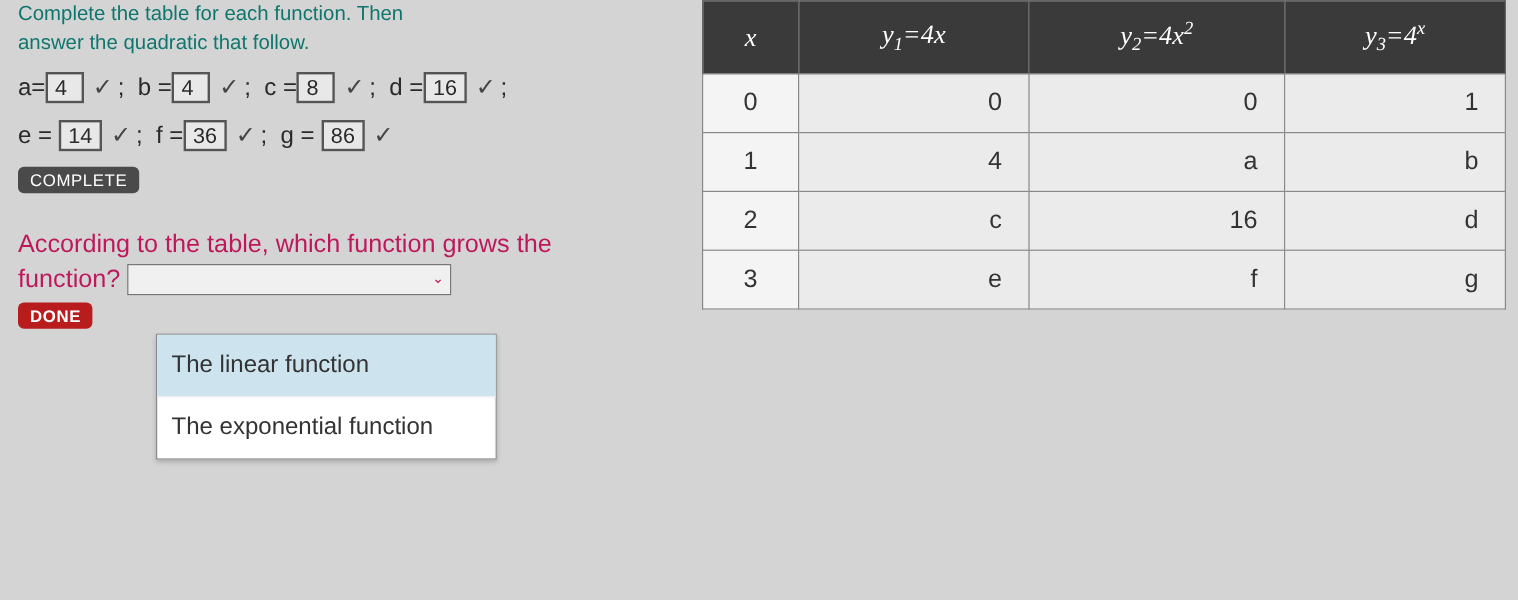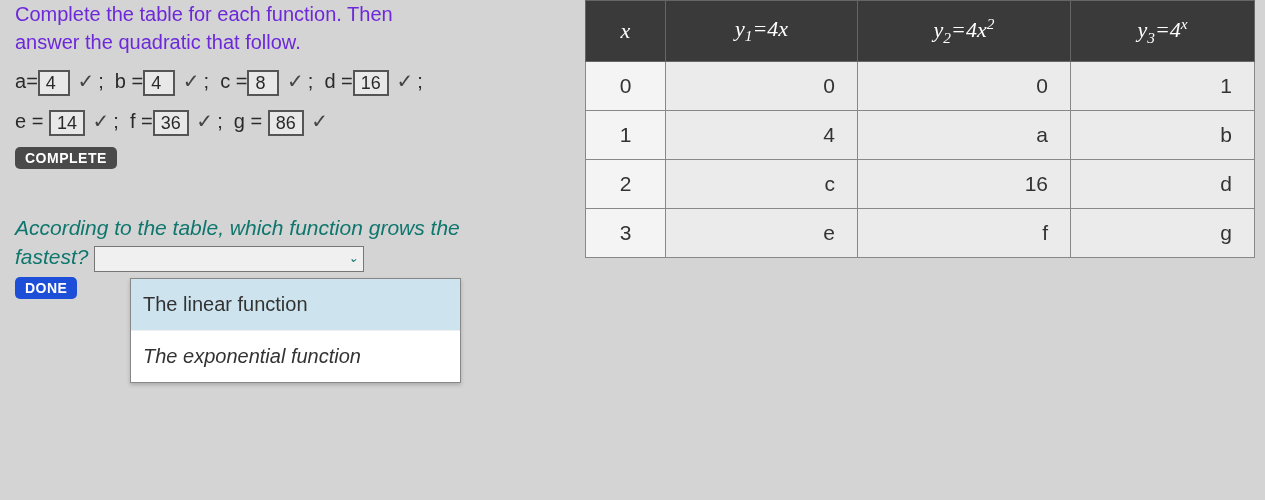--- a/index.html
+++ b/index.html
@@ -13,22 +13,22 @@
     }
     .left-panel {
       width: 580px;
       padding: 0 15px 15px 15px;
     }
     .right-panel {
       flex: 1;
       padding: 0 10px 10px 5px;
     }
     .instruction {
-      font-size: 20px;
-      color: #6d28d9;
+      font-size: 17px;
+      color: #0f766e;
       line-height: 1.4;
     }
     .answers-row {
       font-size: 20px;
       color: #2a2a2a;
       line-height: 2.0;
       margin-top: 5px;
     }
     .answer-box {
       display: inline-block;
@@ -44,80 +44,79 @@
     }
     .check {
       color: #444;
       font-size: 20px;
       margin: 0 4px 0 2px;
     }
     .complete-btn {
       display: inline-block;
       background: #4a4a4a;
       color: #fff;
-      font-weight: bold;
+      font-weight: normal;
       font-size: 14px;
       padding: 3px 10px;
       border-radius: 5px;
       margin-top: 6px;
       letter-spacing: 0.5px;
     }
     .question {
       font-size: 21px;
-      color: #0f766e;
-      margin-top: 44px;
+      color: #be185d;
+      margin-top: 28px;
       line-height: 1.4;
-      font-style: italic;
     }
     .dropdown-box {
       display: inline-block;
       border: 1px solid #777;
       background: #f0f0f0;
       width: 270px;
       height: 26px;
       vertical-align: middle;
       position: relative;
     }
     .dropdown-arrow {
       position: absolute;
       right: 5px;
       top: 3px;
       font-size: 12px;
     }
     .done-btn {
       display: inline-block;
-      background: #1d4ed8;
+      background: #b91c1c;
       color: #fff;
       font-weight: bold;
       font-size: 14px;
       padding: 3px 10px;
       border-radius: 5px;
       margin-top: 5px;
       letter-spacing: 0.5px;
       vertical-align: top;
     }
     .dropdown-list {
       position: absolute;
       left: 130px;
       top: 278px;
-      width: 331px;
+      width: 284px;
       background: #fff;
       border: 1px solid #888;
       box-shadow: 0 2px 4px rgba(0,0,0,0.2);
     }
     .dropdown-item {
       padding: 14px 12px;
       font-size: 20px;
       color: #333;
       border-bottom: 1px solid #f0f0f0;
     }
     .dropdown-item.highlighted {
       background: #cde4ef;
     }
-    .dropdown-item:last-child { border-bottom: none; font-style: italic; }
+    .dropdown-item:last-child { border-bottom: none; }
 
     table {
       border-collapse: collapse;
       width: 100%;
       background: #fff;
     }
     th {
       background: #3a3a3a;
       color: #fff;
       font-weight: normal;
@@ -171,21 +170,21 @@
     <span>f</span> =<span class="answer-box">36</span>
     <span class="check">✓</span>;&nbsp;
     <span>g</span> = <span class="answer-box">86</span>
     <span class="check">✓</span>
   </div>
 
   <div class="complete-btn">COMPLETE</div>
 
   <div class="question">
     <span>According to the table, which function grows the</span><br>
-    <span>fastest?</span>
+    <span>function?</span>
     <span class="dropdown-box">
       <span class="dropdown-arrow">⌄</span>
     </span>
   </div>
   <div class="done-btn">DONE</div>
 </div>
 
 <div class="dropdown-list">
   <div class="dropdown-item highlighted">The linear function</div>
   <div class="dropdown-item">The exponential function</div>

